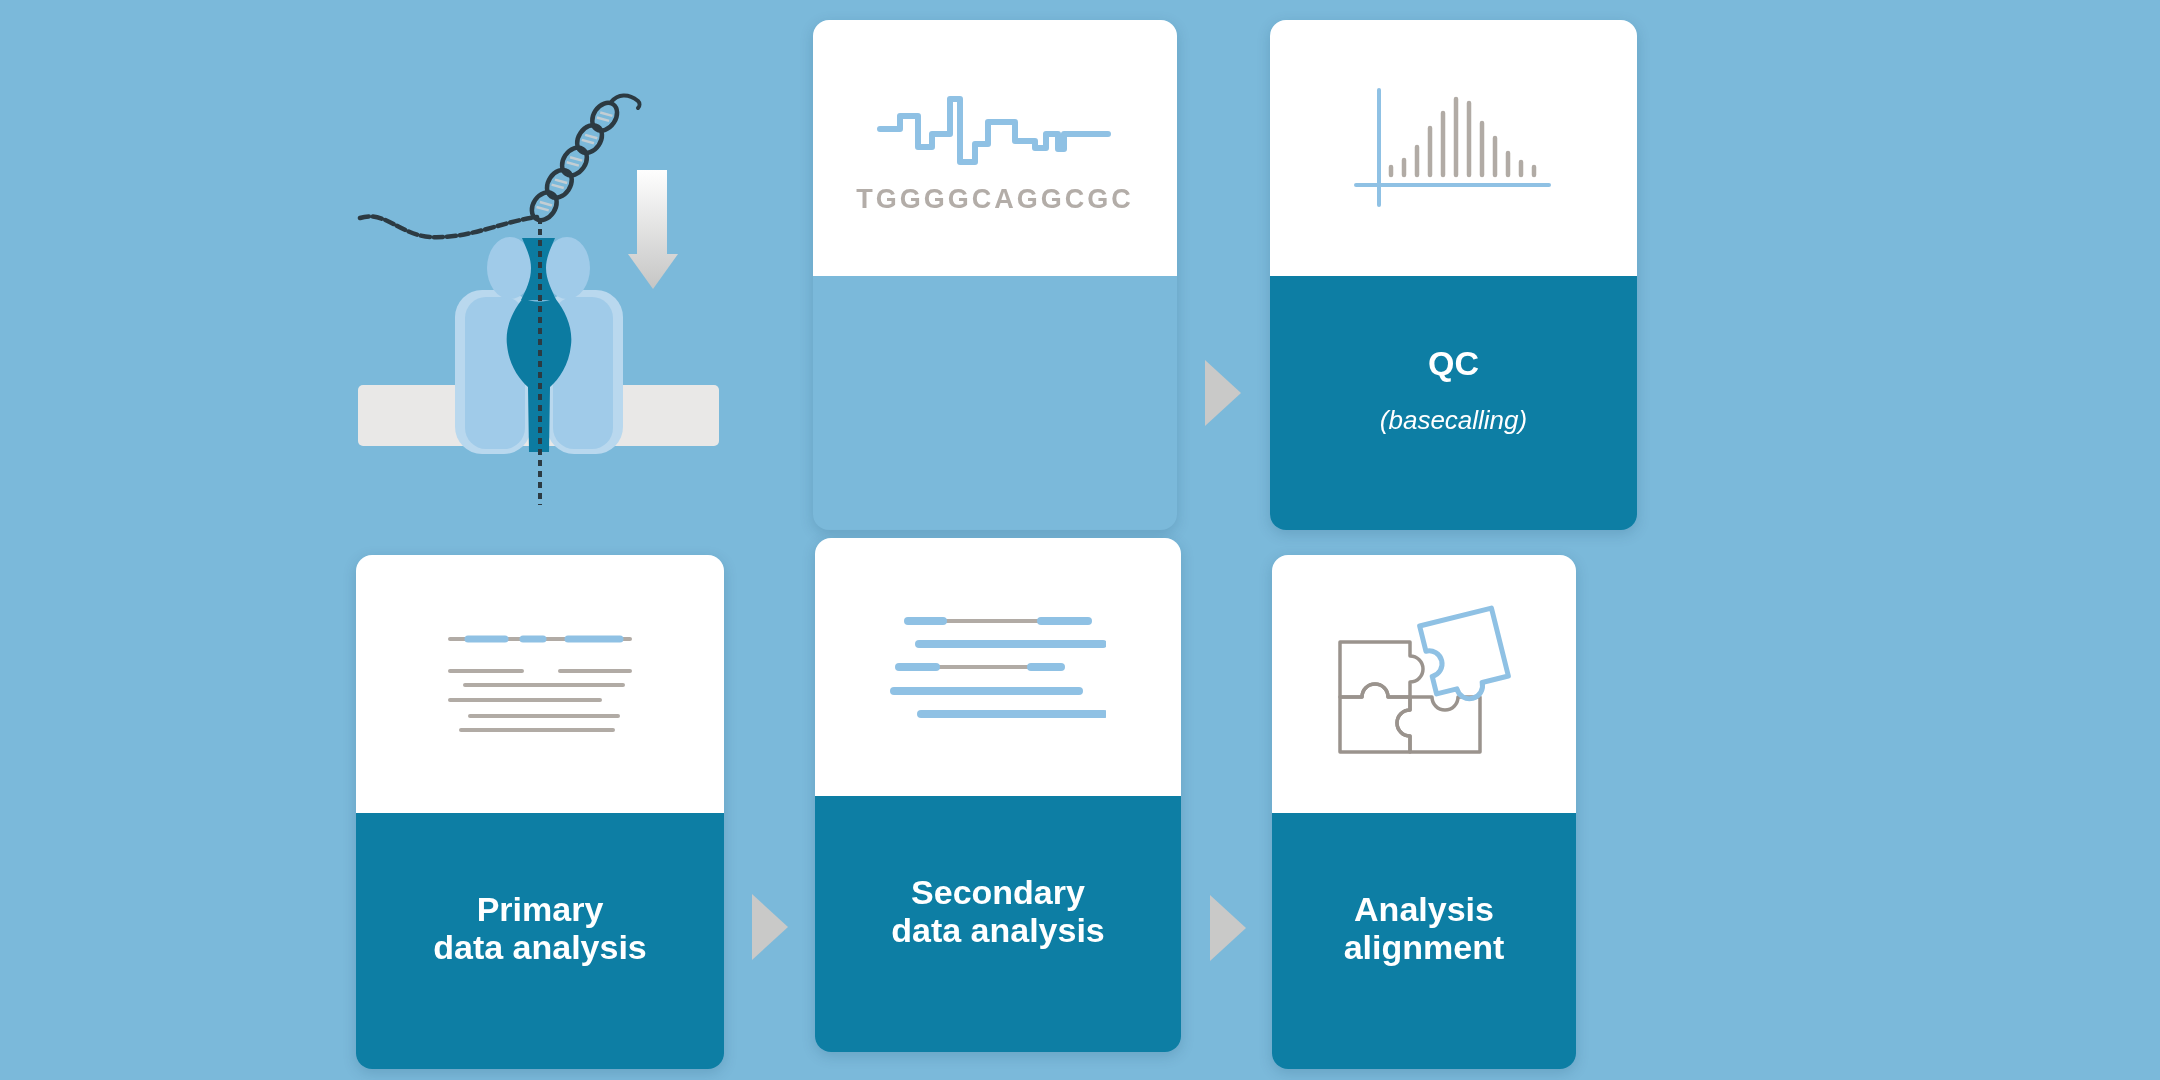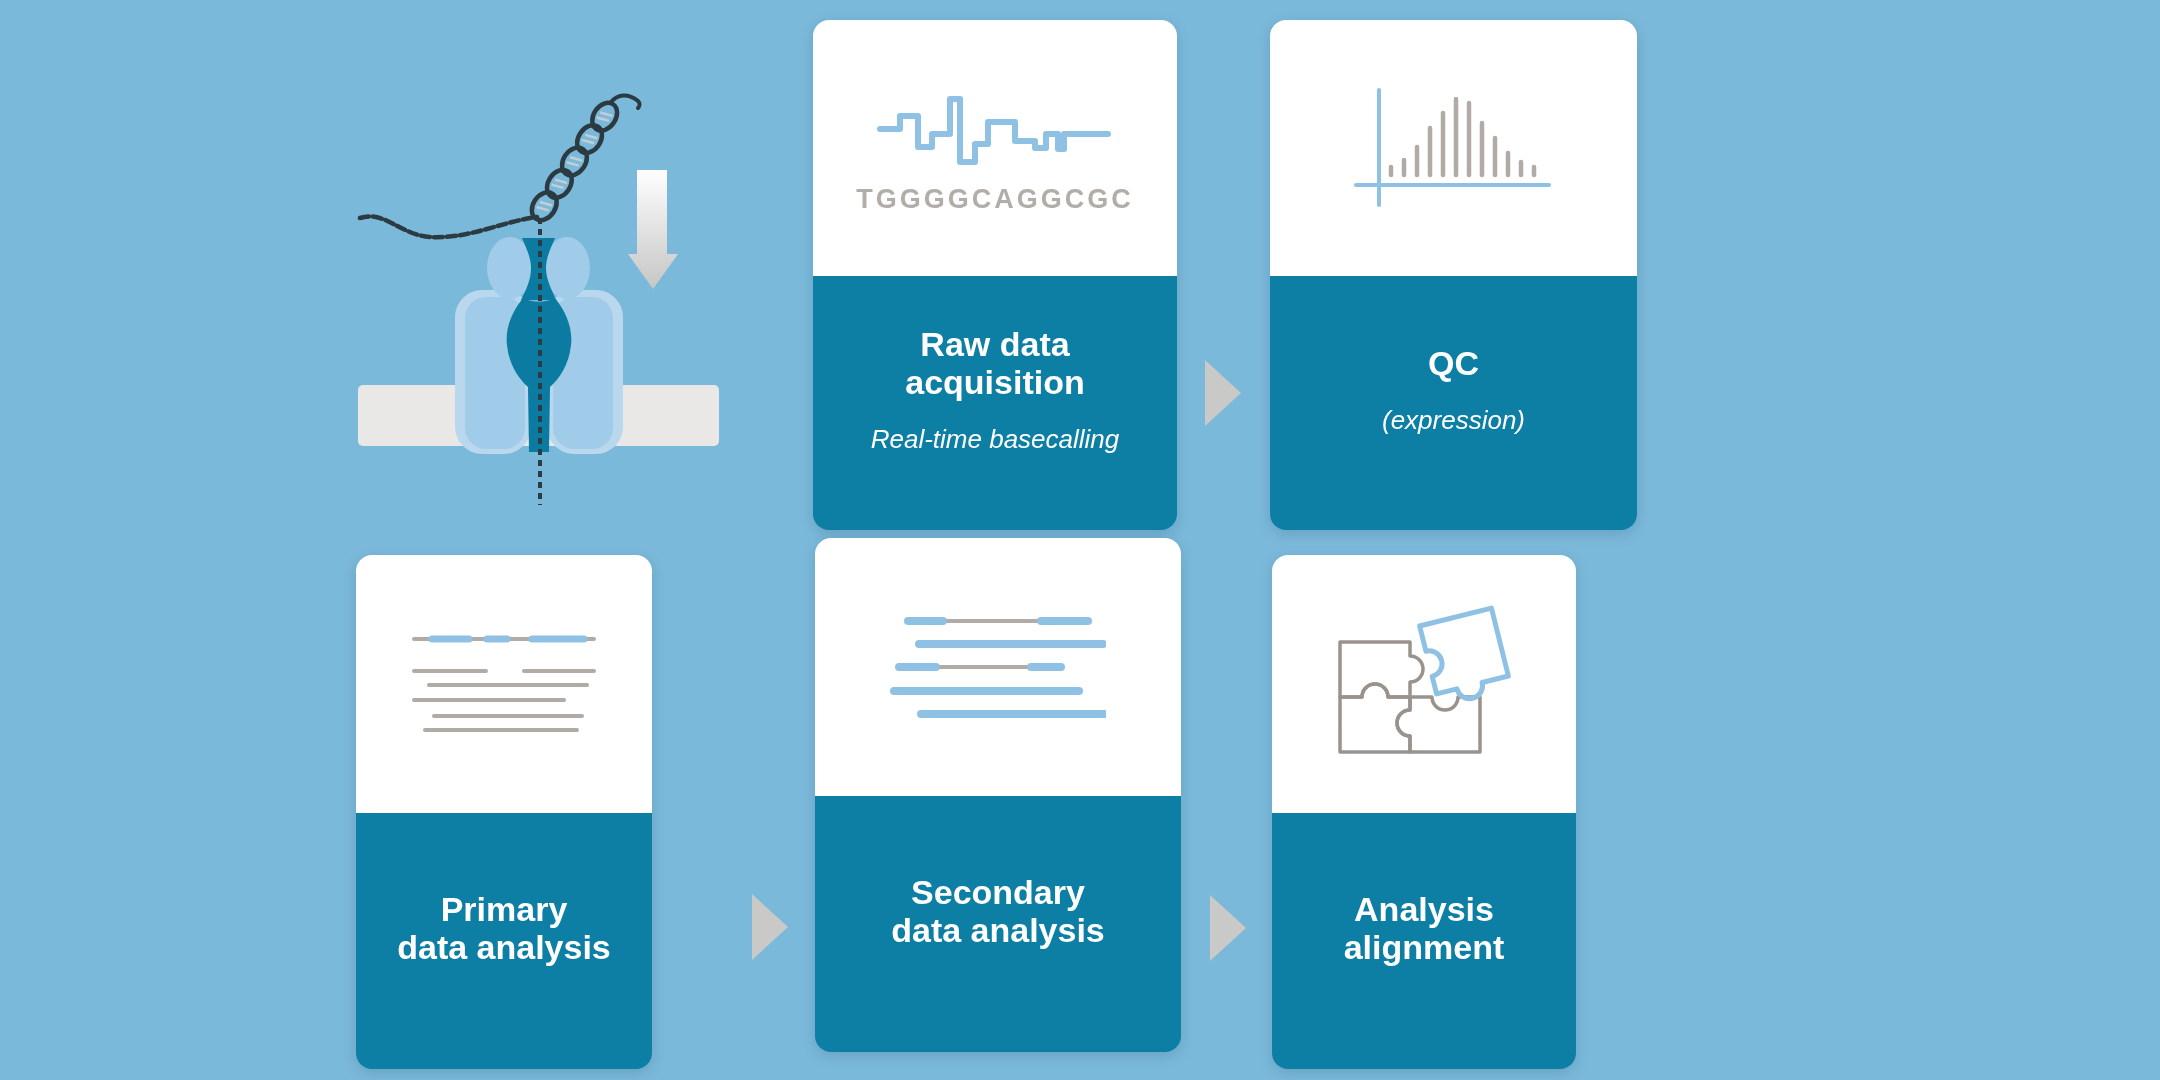--- a/index.html
+++ b/index.html
@@ -126,29 +126,20 @@
 
   <div class="card" style="left:813px; top:20px; width:364px; height:510px;">
     <div class="card-top" style="height:256px;">
       <div class="icon-stack">
         <svg width="238" height="88" viewBox="-4 -2 238 88">
           <polyline points="0,45 20,45 20,32 38,32 38,63 52,63 52,50 70,50 70,15 80,15 80,78 95,78 95,60 108,60 108,38 135,38 135,57 155,57 155,64 166,64 166,50 178,50 178,65 184,65 184,50 228,50" fill="none" stroke="#8fc1e4" stroke-width="6" stroke-linejoin="round" stroke-linecap="round"></polyline>
         </svg>
         <div class="seq">TGGGGCAGGCGC</div>
       </div>
     </div>
-    <div class="card-bottom">
-      <div class="title">
-        <span>Raw data</span>
-        <span>acquisition</span>
-      </div>
-      <div class="subtitle">
-        <span>Real-time basecalling</span>
-      </div>
-    </div>
   </div>
 
   <div class="card" style="left:1270px; top:20px; width:367px; height:510px;">
     <div class="card-top" style="height:256px;">
       <svg width="200" height="120" viewBox="-2 -2 200 120">
         <line x1="23" y1="0" x2="23" y2="115" stroke="#8fc1e4" stroke-width="4" stroke-linecap="round"></line>
         <line x1="0" y1="95" x2="193" y2="95" stroke="#8fc1e4" stroke-width="4" stroke-linecap="round"></line>
         <g stroke="#b1aba5" stroke-width="4.5" stroke-linecap="round">
           <line x1="35" y1="85" x2="35" y2="77"></line>
           <line x1="48" y1="85" x2="48" y2="70"></line>
@@ -163,26 +154,26 @@
           <line x1="165" y1="85" x2="165" y2="72"></line>
           <line x1="178" y1="85" x2="178" y2="77"></line>
         </g>
       </svg>
     </div>
     <div class="card-bottom">
       <div class="title">
         <span>QC</span>
       </div>
       <div class="subtitle">
-        <span>(expression)</span>
-      </div>
-    </div>
-  </div>
-
-  <div class="card" style="left:356px; top:555px; width:296px; height:514px;">
+        <span>(basecalling)</span>
+      </div>
+    </div>
+  </div>
+
+  <div class="card" style="left:356px; top:555px; width:368px; height:514px;">
     <div class="card-top" style="height:258px;">
       <svg width="196" height="100" viewBox="-4 0 196 100">
         <g stroke="#b1aba5" stroke-width="4" stroke-linecap="round">
           <line x1="4" y1="5" x2="184" y2="5"></line>
           <line x1="4" y1="37" x2="76" y2="37"></line>
           <line x1="114" y1="37" x2="184" y2="37"></line>
           <line x1="19" y1="51" x2="177" y2="51"></line>
           <line x1="4" y1="66" x2="154" y2="66"></line>
           <line x1="24" y1="82" x2="172" y2="82"></line>
           <line x1="15" y1="96" x2="167" y2="96"></line>

